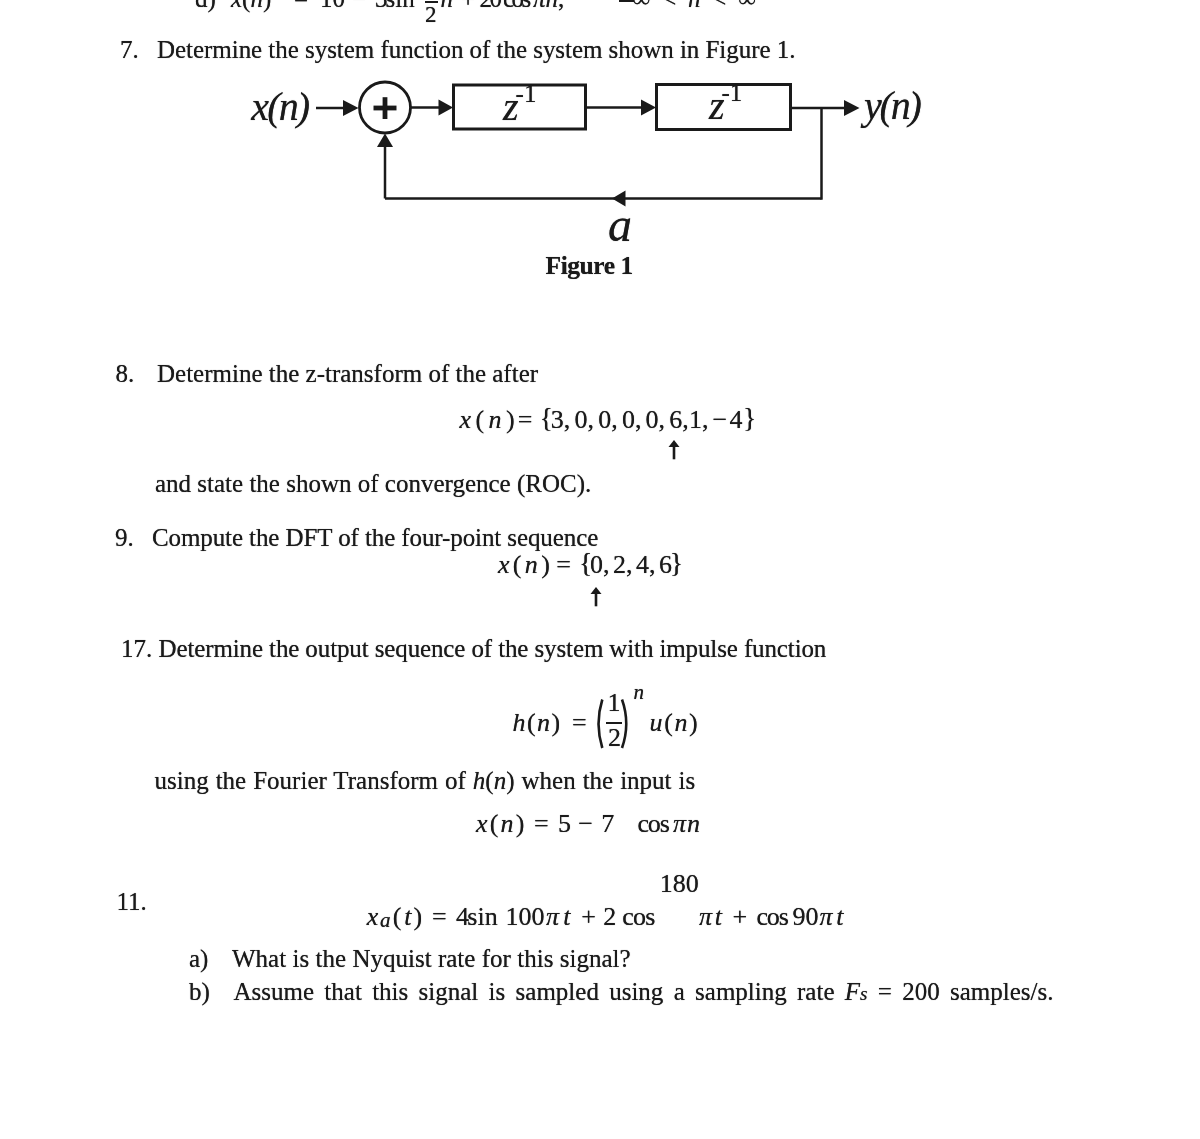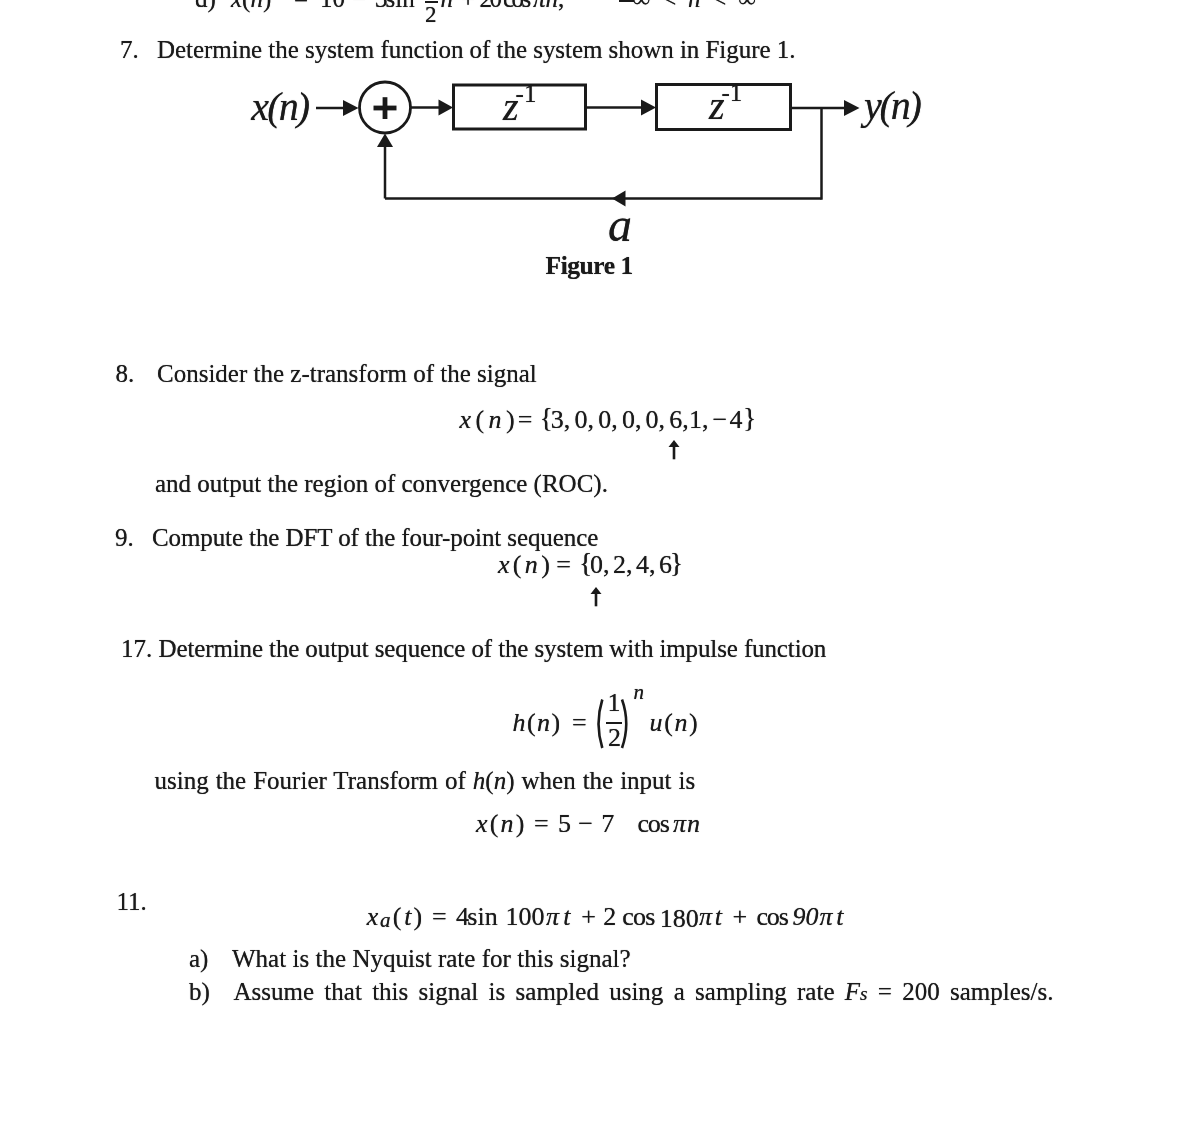--- a/index.html
+++ b/index.html
@@ -70,34 +70,34 @@
     <text x="285.6" y="42" font-size="25">-1</text>
     <text x="479" y="59" font-size="40" font-style="italic">z</text>
     <text x="491.5" y="40.5" font-size="25">-1</text>
     <text x="634" y="59" font-size="40" font-style="italic" letter-spacing="-2.2">y(n)</text>
     <text x="377.9" y="181.3" font-size="48" font-style="italic">a</text>
     <text x="315.5" y="213.6" font-size="25.5" font-weight="bold" letter-spacing="-0.45">Figure 1</text>
   </g>
 </svg>
 
 <div class="t" style="left:115.5px;top:360.6px;">8.</div>
-<div class="t" style="left:157px;top:360.6px;">Consider the z-transform of the signal</div>
+<div class="t" style="left:157px;top:360.6px;">Determine the z-transform of the after</div>
 
 <div class="eq it" style="left:459.5px;top:407.1px;letter-spacing:4.4px;">x<span style="font-style:normal;">(</span>n<span style="font-style:normal;">)</span></div>
 <div class="eq" style="left:517.8px;top:407.1px;">=</div>
 <div class="br" style="left:539.4px;top:404.4px;">{</div>
 <div class="eq" style="left:550.8px;top:407.1px;word-spacing:-2.3px;">3, 0, 0, 0, 0, 6,</div>
 <div class="eq" style="left:689px;top:407.1px;">1,</div>
 <div class="eq" style="left:712.5px;top:407.1px;letter-spacing:2.4px;">−4</div>
 <div class="br" style="left:743px;top:404.4px;">}</div>
 <svg style="left:667.5px;top:440.2px;" width="12" height="20" viewBox="0 0 12 20">
   <polygon points="6,0 0.5,7 11.5,7" fill="#1a1a1a"></polygon>
   <rect x="4.7" y="4.5" width="2.6" height="14.8" fill="#1a1a1a"></rect>
 </svg>
-<div class="t" style="left:155px;top:471.1px;">and output the region of convergence (ROC).</div>
+<div class="t" style="left:155px;top:471.1px;">and state the shown of convergence (ROC).</div>
 
 <div class="t" style="left:115px;top:524.6px;">9.</div>
 <div class="t" style="left:152px;top:524.6px;letter-spacing:-0.1px;">Compute the DFT of the four-point sequence</div>
 
 <div class="eq it" style="left:498px;top:552.1px;letter-spacing:3.3px;">x<span style="font-style:normal;">(</span>n<span style="font-style:normal;">)</span></div>
 <div class="eq" style="left:556.3px;top:552.1px;">=</div>
 <div class="br" style="left:579px;top:549.4px;">{</div>
 <div class="eq" style="left:590px;top:552.1px;word-spacing:-3px;">0, 2, 4, 6</div>
 <div class="br" style="left:669.8px;top:549.4px;">}</div>
 <svg style="left:589.5px;top:587.3px;" width="12" height="20" viewBox="0 0 12 20">
@@ -139,26 +139,26 @@
 <div class="eq" style="left:413.5px;top:904.1px;">)</div>
 <div class="eq" style="left:432px;top:904.1px;">=</div>
 <div class="eq" style="left:455.9px;top:904.1px;">4</div>
 <div class="eq" style="left:467.3px;top:904.1px;">sin</div>
 <div class="eq" style="left:505.5px;top:904.1px;">100</div>
 <div class="eq it" style="left:546px;top:904.1px;">π</div>
 <div class="eq it" style="left:563.3px;top:904.1px;">t</div>
 <div class="eq" style="left:581.2px;top:904.1px;">+</div>
 <div class="eq" style="left:603.2px;top:904.1px;">2</div>
 <div class="eq" style="left:622.3px;top:904.1px;letter-spacing:-0.8px;">cos</div>
-<div class="eq" style="left:659.8px;top:906px;">180</div>
+<div class="eq" style="left:659.8px;top:871px;">180</div>
 <div class="eq it" style="left:699px;top:904.1px;">π</div>
 <div class="eq it" style="left:714.8px;top:904.1px;">t</div>
 <div class="eq" style="left:732.5px;top:904.1px;">+</div>
 <div class="eq" style="left:756.5px;top:904.1px;letter-spacing:-1.2px;">cos</div>
-<div class="eq" style="left:792.4px;top:904.1px;font-style:italic;">90</div>
+<div class="eq" style="left:792.4px;top:904.1px;">90</div>
 <div class="eq it" style="left:819.4px;top:904.1px;">π</div>
 <div class="eq it" style="left:836.3px;top:904.1px;">t</div>
 
 <div class="t" style="left:189px;top:945.6px;">a)</div>
 <div class="t" style="left:232px;top:945.6px;word-spacing:0.1px;">What is the Nyquist rate for this signal?</div>
 <div class="t" style="left:189px;top:979.35px;">b)</div>
 <div class="t" style="left:233.5px;top:979.35px;width:820px;text-align:justify;text-align-last:justify;">Assume that this signal is sampled using a sampling rate <span class="it">F</span><span style="font-size:19px;" class="it">s</span> = 200 samples/s.</div>
 
 </div>
 

